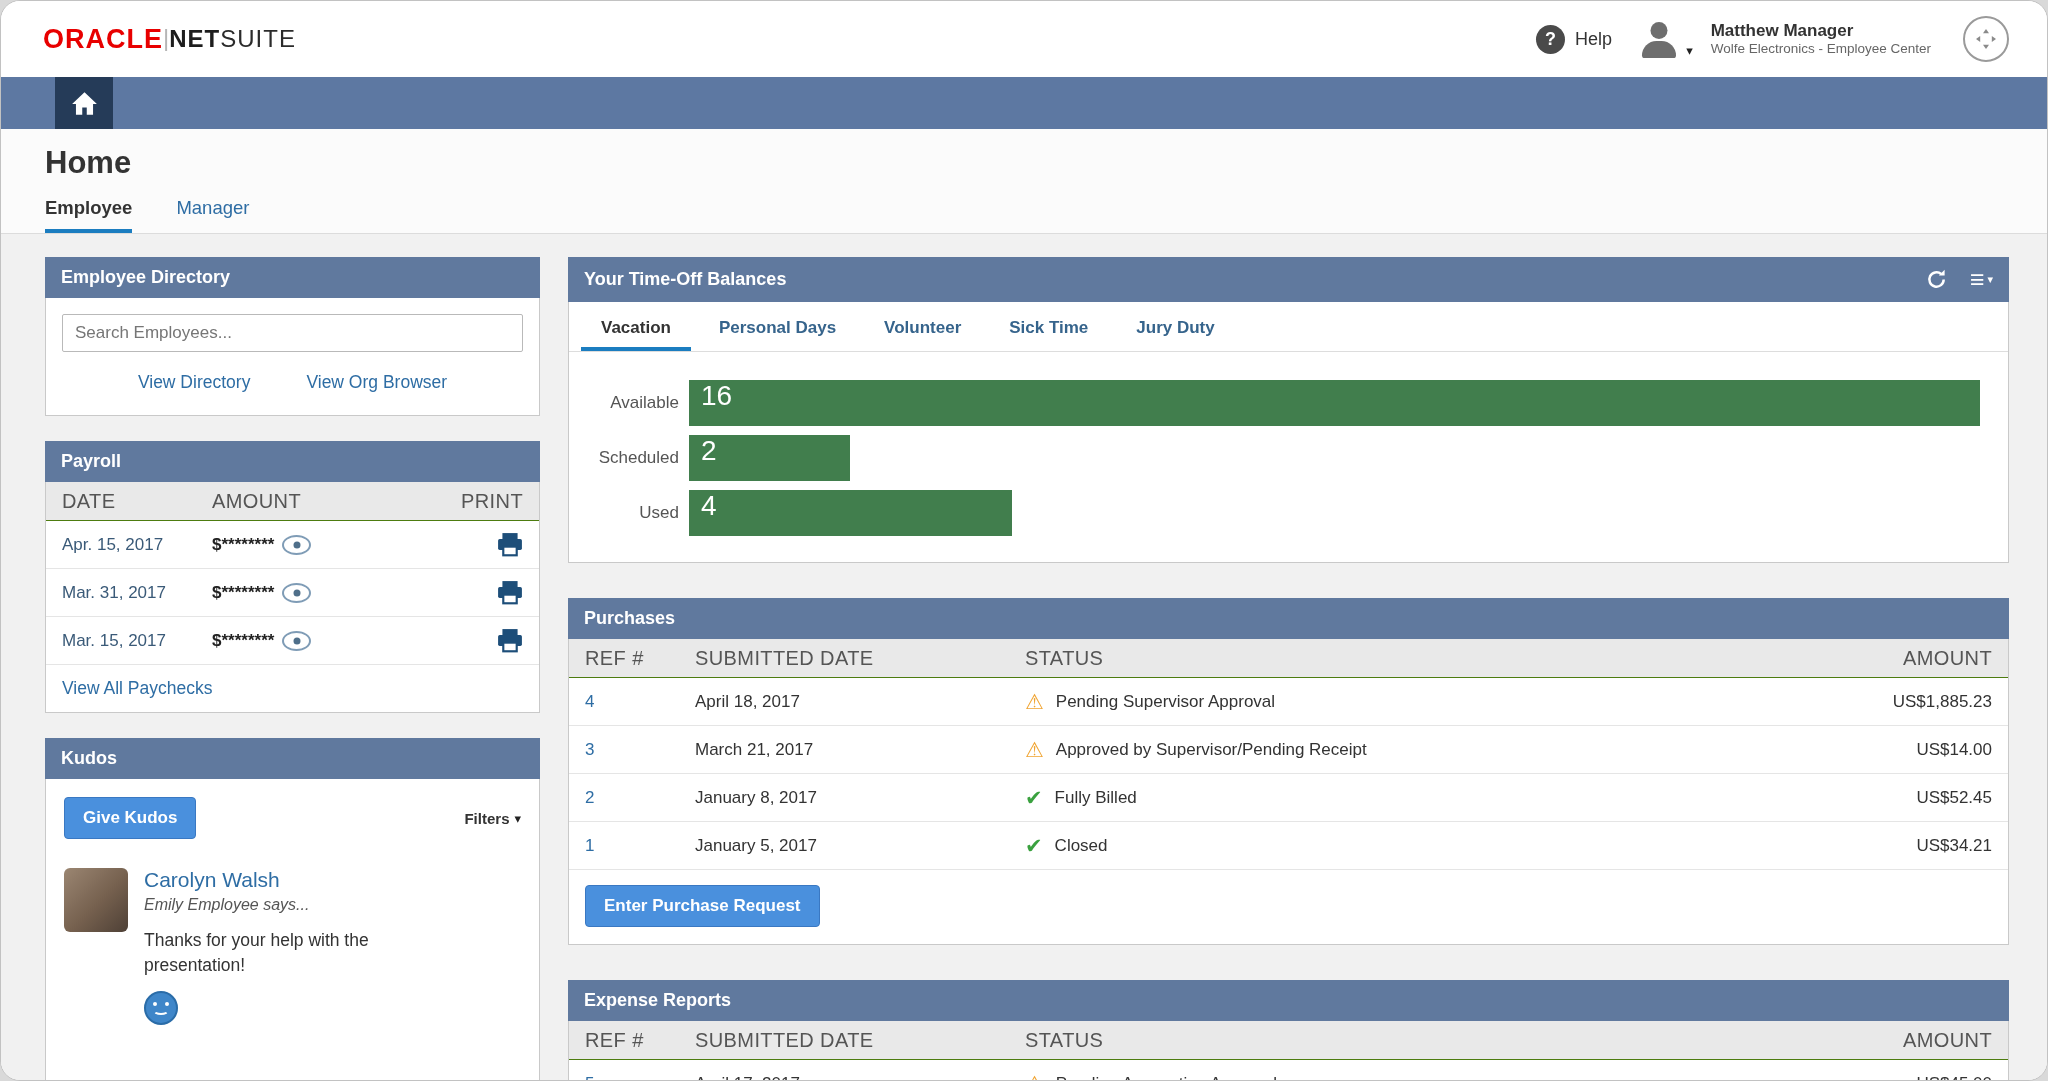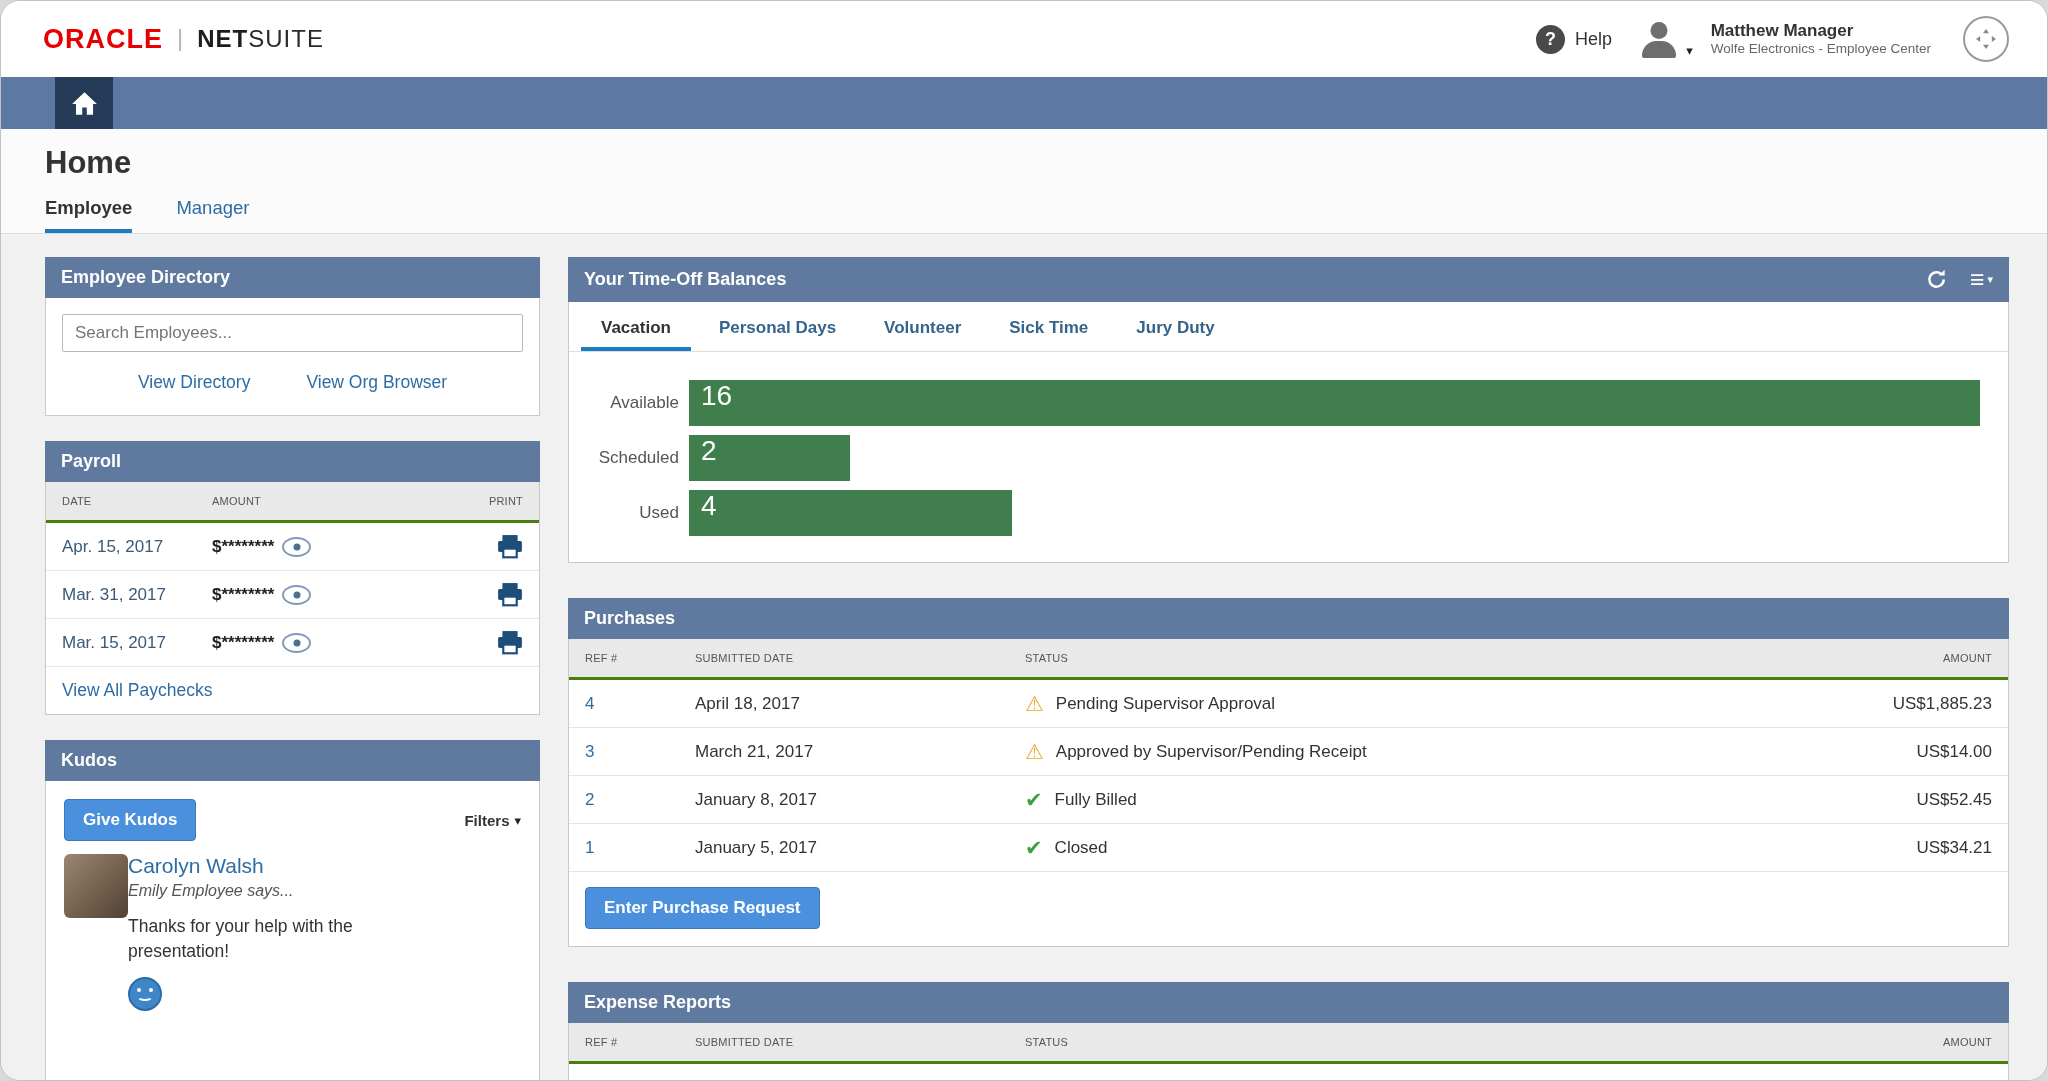--- a/index.html
+++ b/index.html
@@ -9,21 +9,21 @@
     font-family:"Liberation Sans","DejaVu Sans",sans-serif;
     -webkit-font-smoothing:antialiased;
   }
   .app{
     width:2046px;height:1079px;border:1px solid #c2c2c2;border-radius:20px;
     overflow:hidden;background:#fbfbfb;position:relative;
   }
 
   
   .topbar{height:76px;background:#fff;display:flex;align-items:center;justify-content:space-between;padding:0 38px 0 42px;box-sizing:border-box;}
-  .logo{display:flex;align-items:center;gap:14px;cursor:pointer;}
+  .logo{display:flex;align-items:center;cursor:pointer;}
   .oracle{color:#e80000;font-weight:bold;font-size:27px;letter-spacing:1px;}
   .logo-divider{color:#b5b5b5;font-size:24px;font-weight:300;margin-top:-2px;}
   .ns{font-size:24px;letter-spacing:1px;color:#1d1d1d;}
   .ns-bold{font-weight:bold;}
   .ns-light{font-weight:400;color:#2b2b2b;}
   .topbar-right{display:flex;align-items:center;gap:26px;}
   .help{display:flex;align-items:center;gap:10px;font-size:18px;color:#333;cursor:pointer;}
   .help-circle{width:29px;height:29px;border-radius:50%;background:#4a4a4a;color:#fff;display:flex;align-items:center;justify-content:center;font-size:18px;font-weight:bold;}
   .user-menu{display:flex;align-items:flex-end;gap:6px;cursor:pointer;}
   .avatar-silhouette{width:42px;height:38px;position:relative;display:inline-block;}
@@ -59,37 +59,37 @@
   .menu-caret{font-size:11px;}
 
   
   .ed-body{padding:16px 16px 0 16px;}
   .search-input{width:100%;box-sizing:border-box;height:38px;border:1px solid #b9b9b9;border-radius:2px;font-size:17px;padding:0 12px;color:#333;font-family:inherit;}
   .search-input::placeholder{color:#767676;}
   .ed-links{display:flex;justify-content:center;gap:56px;padding:20px 0 22px 0;}
   .blue-link{color:#2e6da4;font-size:17.5px;cursor:pointer;text-decoration:none;}
 
   
-  .t-colhead{display:grid;background:#e9e9e9;color:#555;font-size:11px;letter-spacing:.02em;padding:0 16px;align-items:center;height:38px;border-bottom:3px solid #4d7c0f;}
+  .t-colhead{display:grid;background:#e9e9e9;color:#555;font-size:20px;letter-spacing:.02em;padding:0 16px;align-items:center;height:38px;border-bottom:1px solid #4d7c0f;}
   .t-row{display:grid;padding:0 16px;align-items:center;height:47px;border-bottom:1px solid #e5e5e5;font-size:17px;color:#333;background:#fff;}
   .payroll-grid{grid-template-columns:150px 1fr 70px;}
   .payroll-date{color:#3a5a78;cursor:pointer;}
   .payroll-amount{display:flex;align-items:center;gap:8px;font-weight:bold;color:#222;}
   .eye{display:inline-block;width:25px;height:16px;border:2px solid #7f9cb6;border-radius:50%;position:relative;cursor:pointer;}
   .eye::after{content:"";position:absolute;width:7px;height:7px;background:#4f6f8a;border-radius:50%;top:50%;left:50%;transform:translate(-50%,-50%);}
   .print-cell{display:flex;justify-content:flex-end;}
   .col-right-align{text-align:right;}
   .t-footer{padding:13px 16px;}
 
   
   .kudos-body{padding:18px;min-height:330px;}
   .kudos-top{display:flex;justify-content:space-between;align-items:center;}
   .btn-blue{background:#4a90dd;border:1px solid #3a78c2;color:#fff;font-weight:bold;font-size:17px;padding:10px 18px;border-radius:4px;cursor:pointer;font-family:inherit;}
   .filters{font-size:15px;font-weight:bold;color:#333;cursor:pointer;display:flex;align-items:center;gap:5px;}
-  .kudos-entry{display:flex;margin-top:13px;}
+  .kudos-entry{display:flex;gap:16px;margin-top:29px;}
   .kudos-avatar{width:64px;height:64px;border-radius:6px;background:linear-gradient(135deg,#9b8672 0%,#75604e 55%,#4e4036 100%);flex:0 0 64px;}
   .kudos-name{color:#2e6da4;font-size:21px;margin-bottom:4px;cursor:pointer;}
   .kudos-says{font-style:italic;color:#555;font-size:16px;margin-bottom:14px;}
   .kudos-msg{color:#333;font-size:17.5px;line-height:1.4;max-width:250px;}
   .smiley{width:30px;height:30px;border-radius:50%;background:#3f86c9;position:relative;margin-top:14px;display:inline-block;border:2px solid #2a6ca8;}
   .smiley::before{content:"";position:absolute;top:9px;left:7px;width:4px;height:4px;border-radius:50%;background:#fff;box-shadow:12px 0 0 #fff;}
   .smiley::after{content:"";position:absolute;left:7px;top:13px;width:16px;height:9px;border:2.5px solid transparent;border-bottom-color:#fff;border-radius:50%;box-sizing:border-box;}
 
   
   .to-tabs{display:flex;gap:8px;border-bottom:1px solid #ddd;padding:0 12px;background:#fff;}

